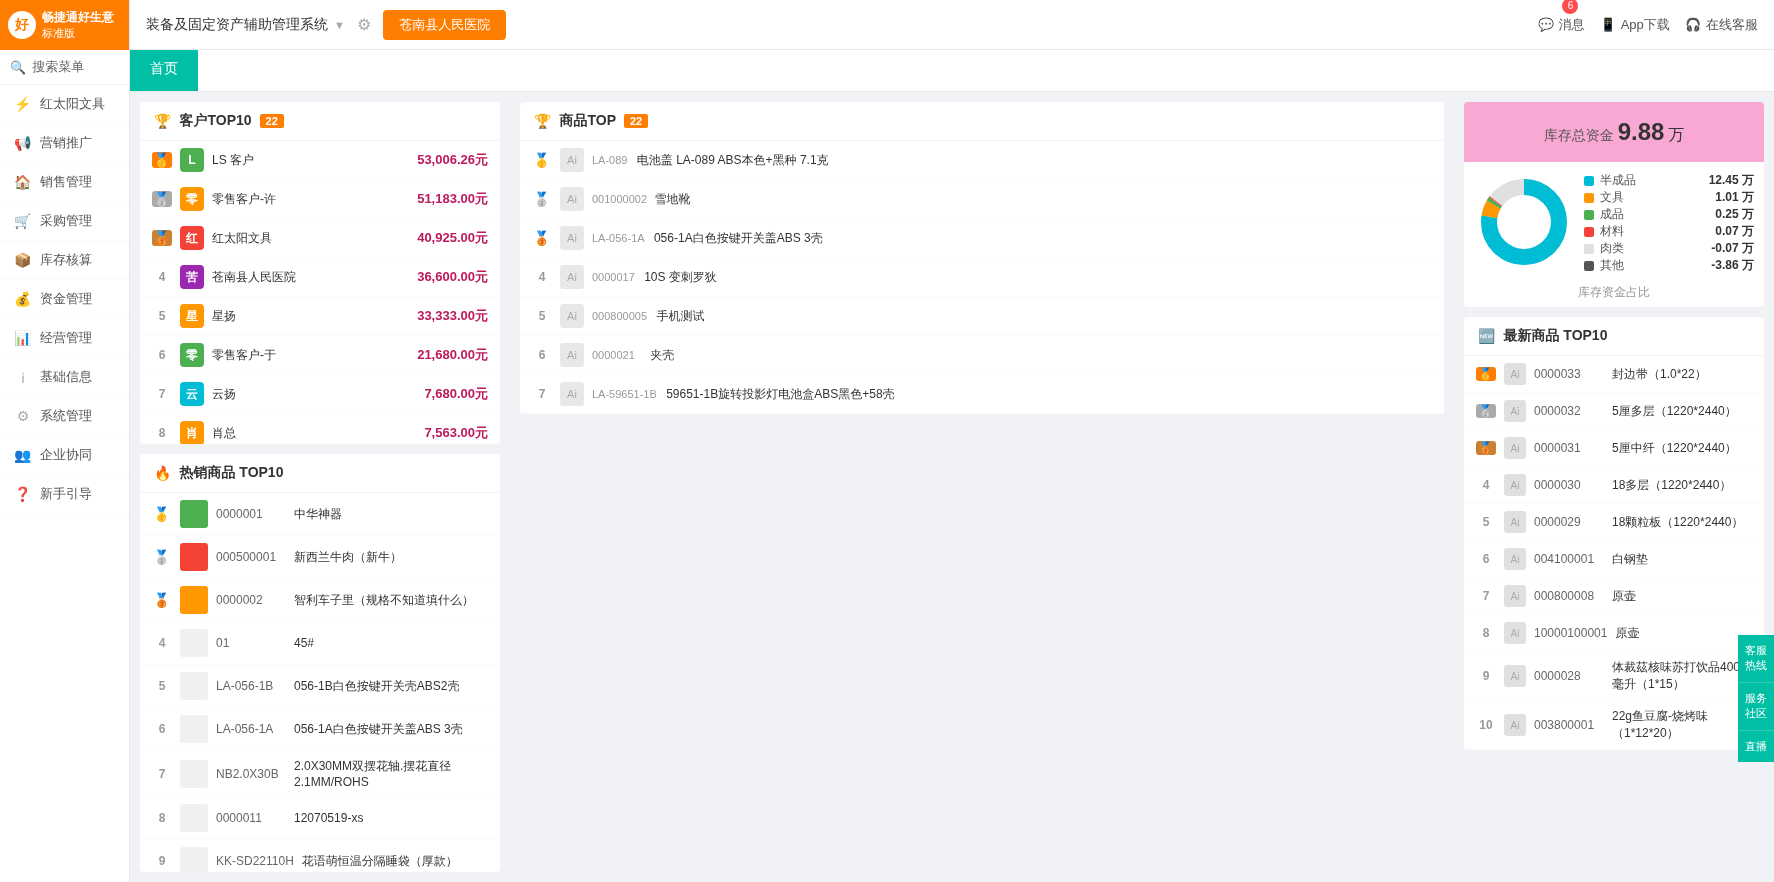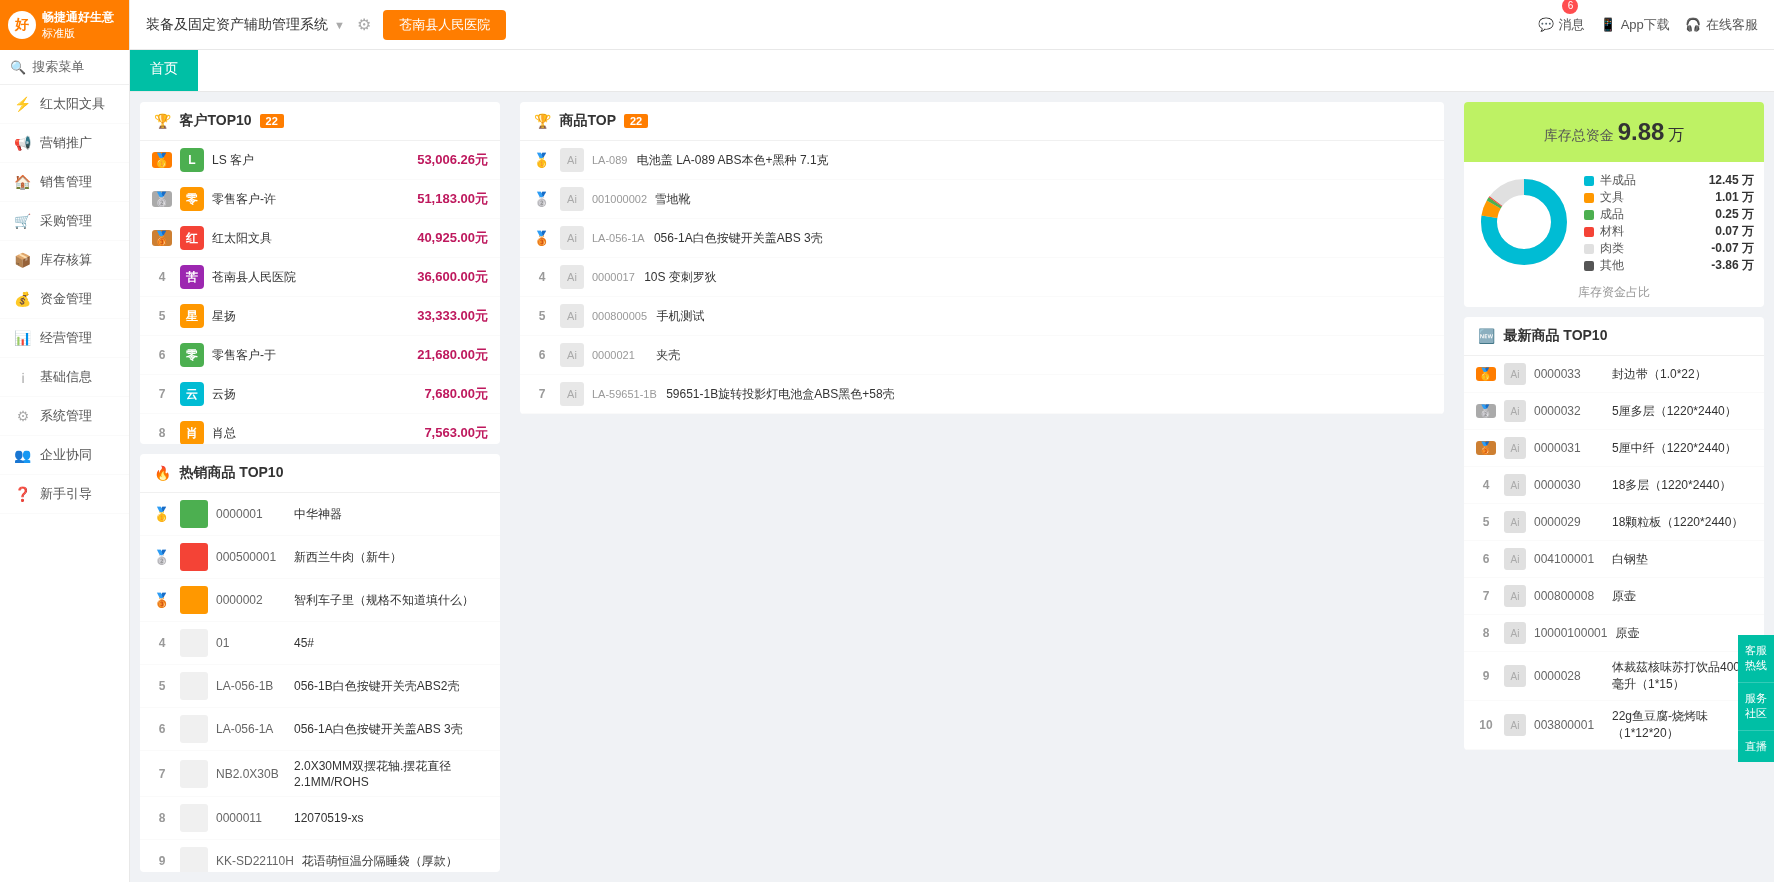--- a/index.html
+++ b/index.html
@@ -260,21 +260,21 @@
       font-size: 11px;
       flex-shrink: 0;
     }
     .mid-prod-info { flex: 1; font-size: 12px; color: #333; }
     .mid-prod-code { color: #999; font-size: 11px; }
 
     
     .inventory-total {
       text-align: center;
       padding: 16px;
-      background: #bef264;
+      background: #f9a8d4;
       font-size: 14px;
       color: #555;
     }
     .inventory-total .amount {
       font-size: 24px;
       font-weight: bold;
       color: #333;
     }
     .inventory-total .unit { font-size: 16px; color: #333; }
 
@@ -642,21 +642,21 @@
     <div class="mid-prod-info">
       <span class="mid-prod-code">000800005</span>
       <span style="margin-left:6px;" class="prod-name">手机测试</span>
     </div>
   </div>
             <div class="mid-rank-row">
     <span class="rank-num" style="font-size:12px;">6</span>
     <div class="mid-rank-icon">Ai</div>
     <div class="mid-prod-info">
       <span class="mid-prod-code">0000021</span>
-      <span style="margin-left:18px;" class="prod-name">夹壳</span>
+      <span style="margin-left:12px;" class="prod-name">夹壳</span>
     </div>
   </div>
             <div class="mid-rank-row">
     <span class="rank-num" style="font-size:12px;">7</span>
     <div class="mid-rank-icon">Ai</div>
     <div class="mid-prod-info">
       <span class="mid-prod-code">LA-59651-1B</span>
       <span style="margin-left:6px;" class="prod-name">59651-1B旋转投影灯电池盒ABS黑色+58壳</span>
     </div>
   </div>

